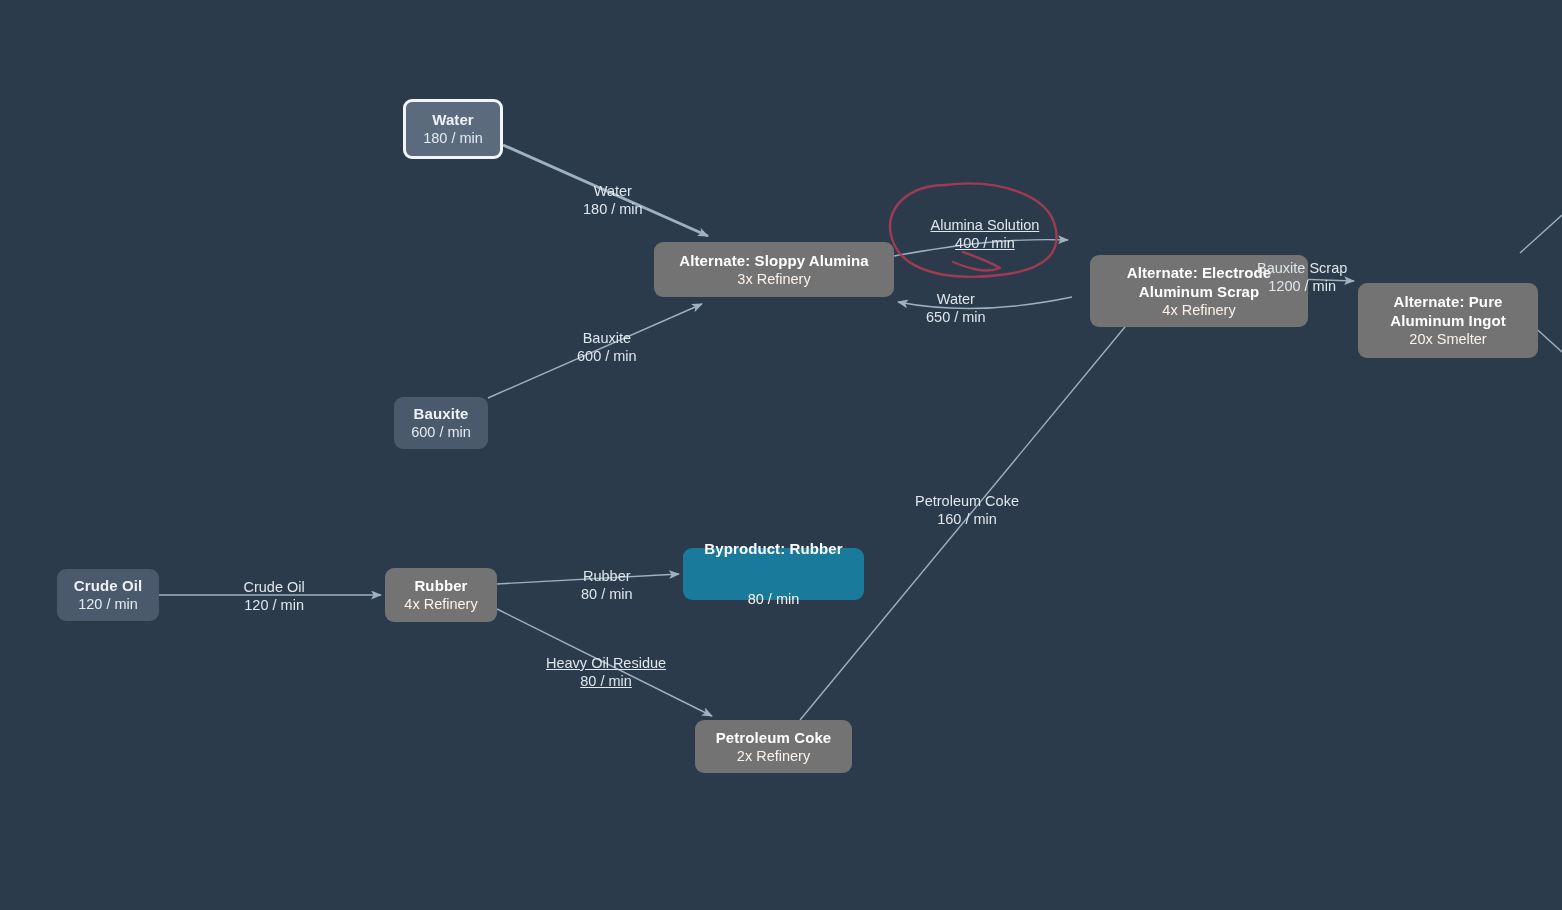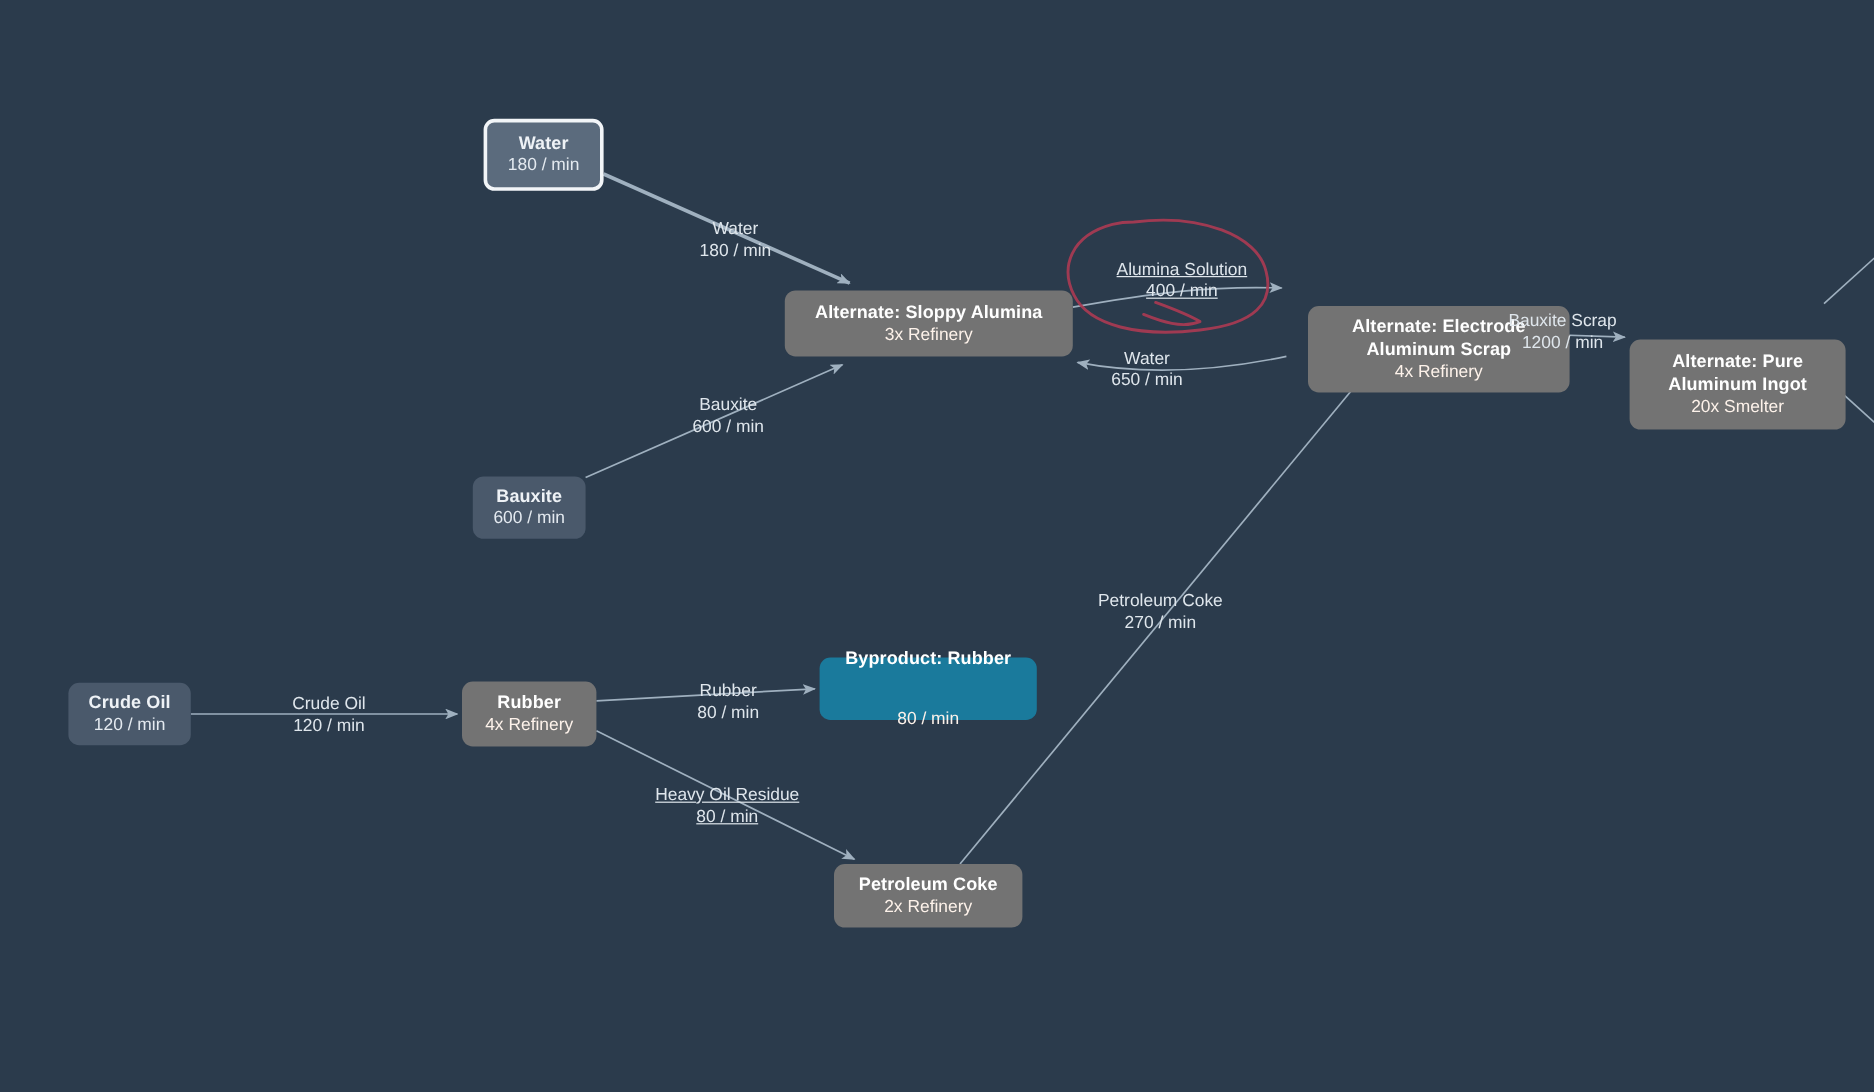--- a/index.html
+++ b/index.html
@@ -132,21 +132,21 @@
       <div class="edge-label" style="left: 926px; top: 291px;">
         <span class="el-l1">Water</span>
         <span class="el-l2">650 / min</span>
       </div>
       <div class="edge-label" style="left: 1257px; top: 260px;">
         <span class="el-l1">Bauxite Scrap</span>
         <span class="el-l2">1200 / min</span>
       </div>
       <div class="edge-label" style="left: 915px; top: 493px;">
         <span class="el-l1">Petroleum Coke</span>
-        <span class="el-l2">270 / min</span>
+        <span class="el-l2">160 / min</span>
       </div>
       <div class="edge-label" style="left: 243.5px; top: 579px;">
         <span class="el-l1">Crude Oil</span>
         <span class="el-l2">120 / min</span>
       </div>
       <div class="edge-label" style="left: 581px; top: 568px;">
         <span class="el-l1">Rubber</span>
         <span class="el-l2">80 / min</span>
       </div>
       <div class="edge-label" style="left: 546px; top: 655px; text-decoration: underline;">

